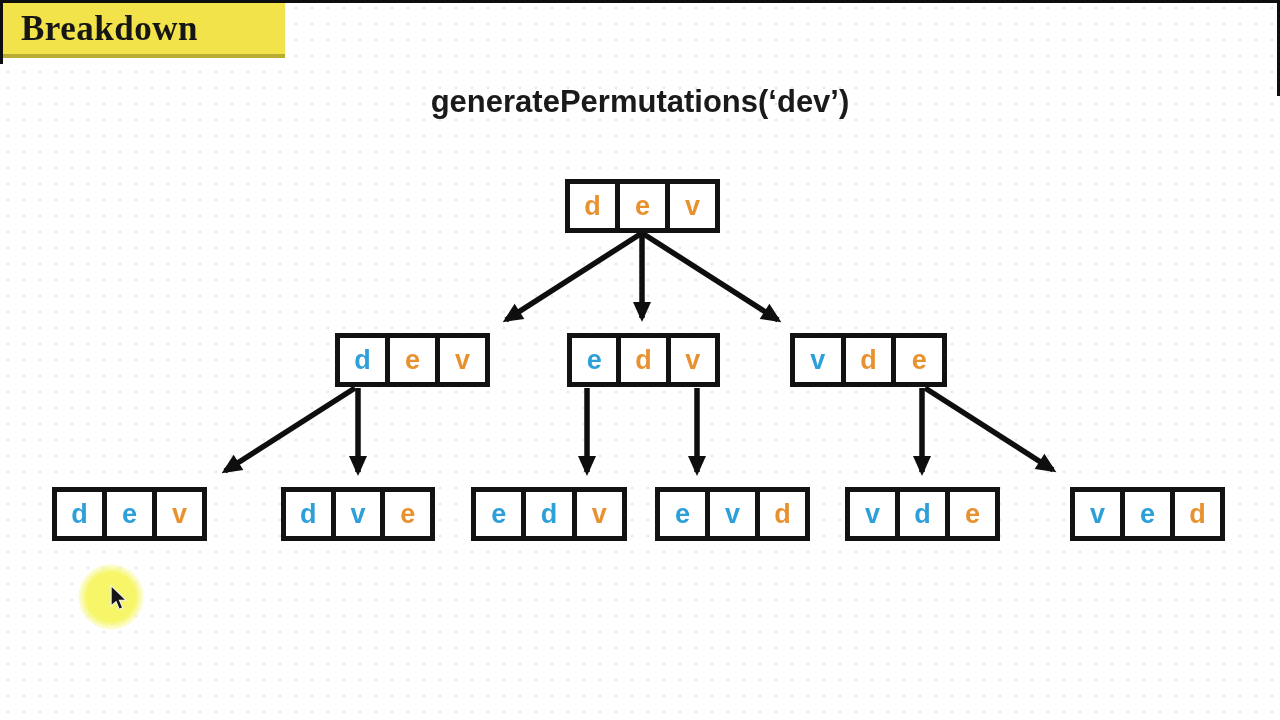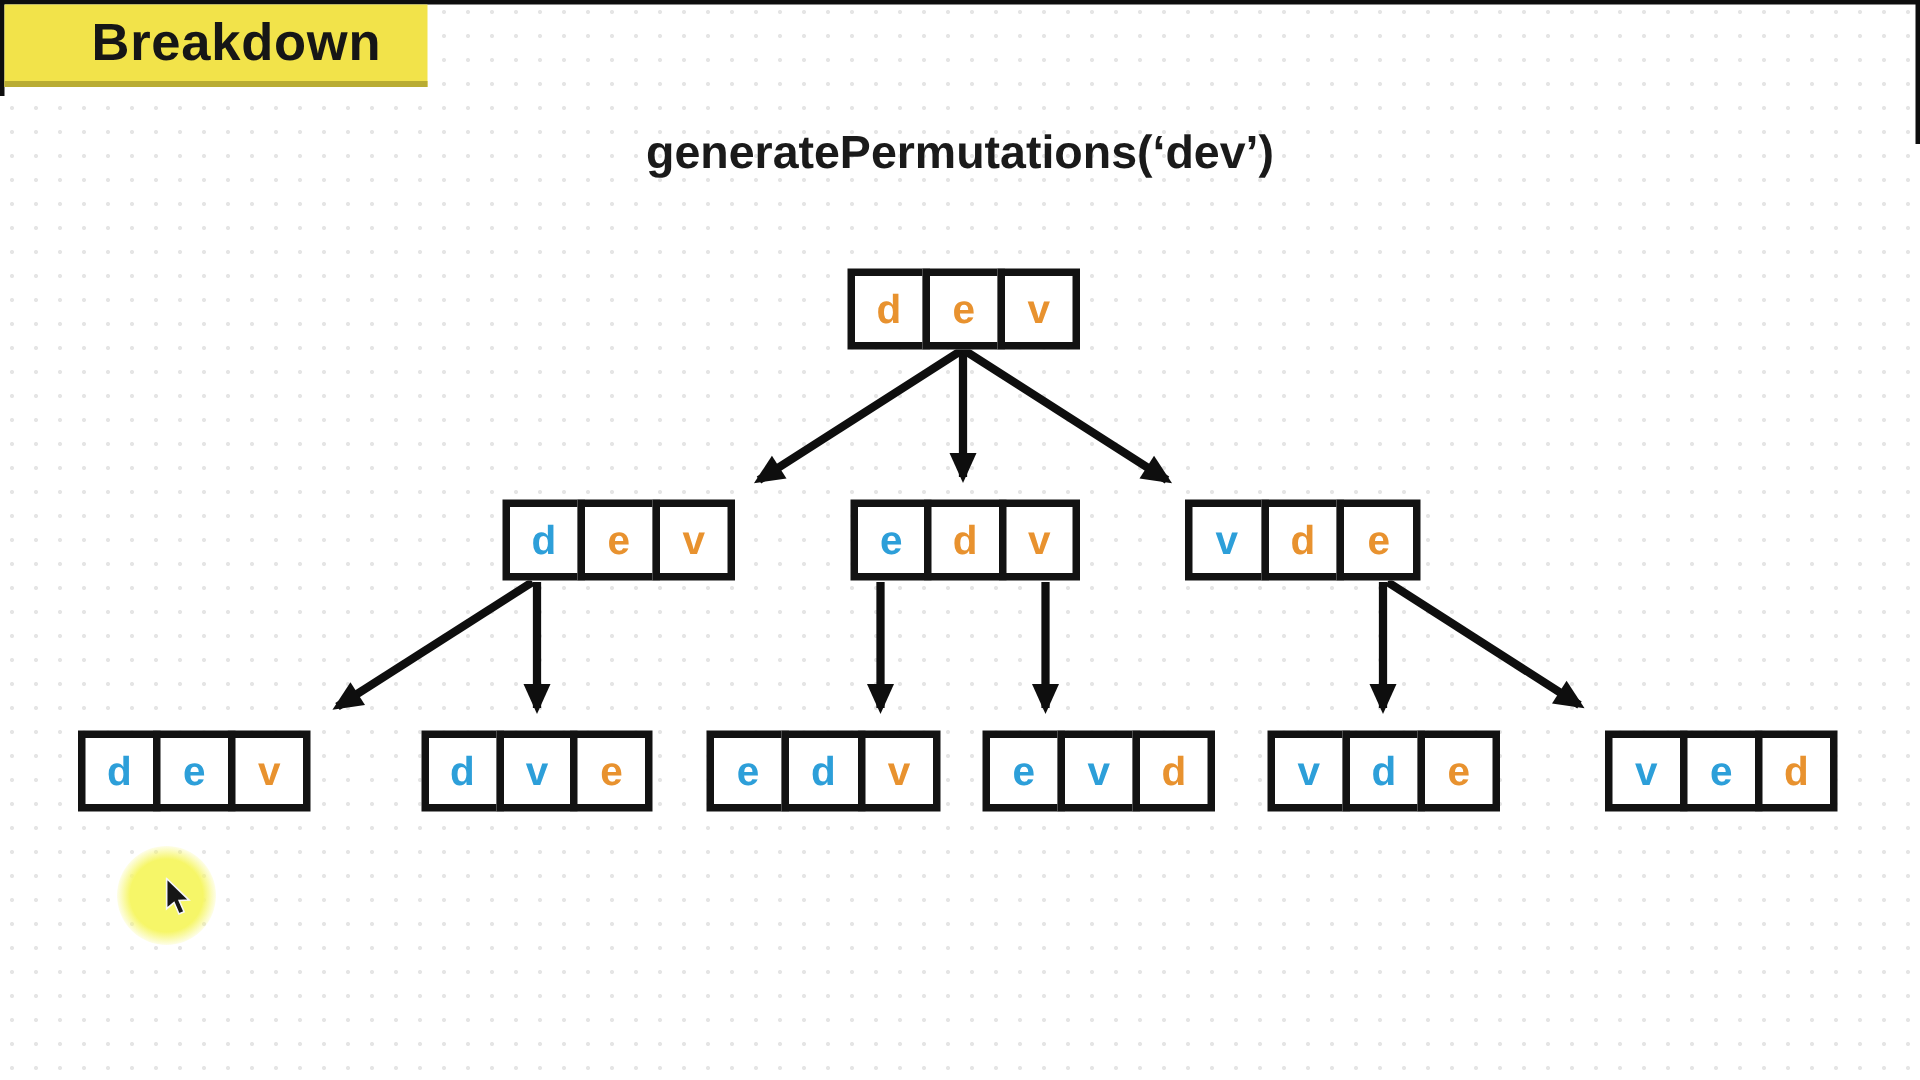--- a/index.html
+++ b/index.html
@@ -16,21 +16,21 @@
   .edge-left{left:0;top:0;width:3px;height:64px;}
   .edge-right{left:1277px;top:0;width:3px;height:96px;}
 
   .badge{
     position:absolute;left:3px;top:3px;width:282px;height:55px;
     background:var(--badge-yellow,#f2e34a);
     border-bottom:4px solid var(--badge-shadow,#b9ac33);
     display:flex;align-items:center;box-sizing:border-box;
   }
   .badge span{
-    font-size:35px;font-weight:bold;color:#161616;padding-left:58px;letter-spacing:0.5px;
+    font-size:35px;font-weight:bold;color:#161616;padding-left:18px;letter-spacing:0.5px;font-family:Liberation Serif, serif;
   }
 
   .title{
     position:absolute;left:0;top:84px;width:1280px;text-align:center;
     font-size:31px;font-weight:bold;color:#1a1a1a;letter-spacing:0px;
   }
 
   svg.arrows{position:absolute;left:0;top:0;}
 
   .node{position:absolute;display:flex;}

